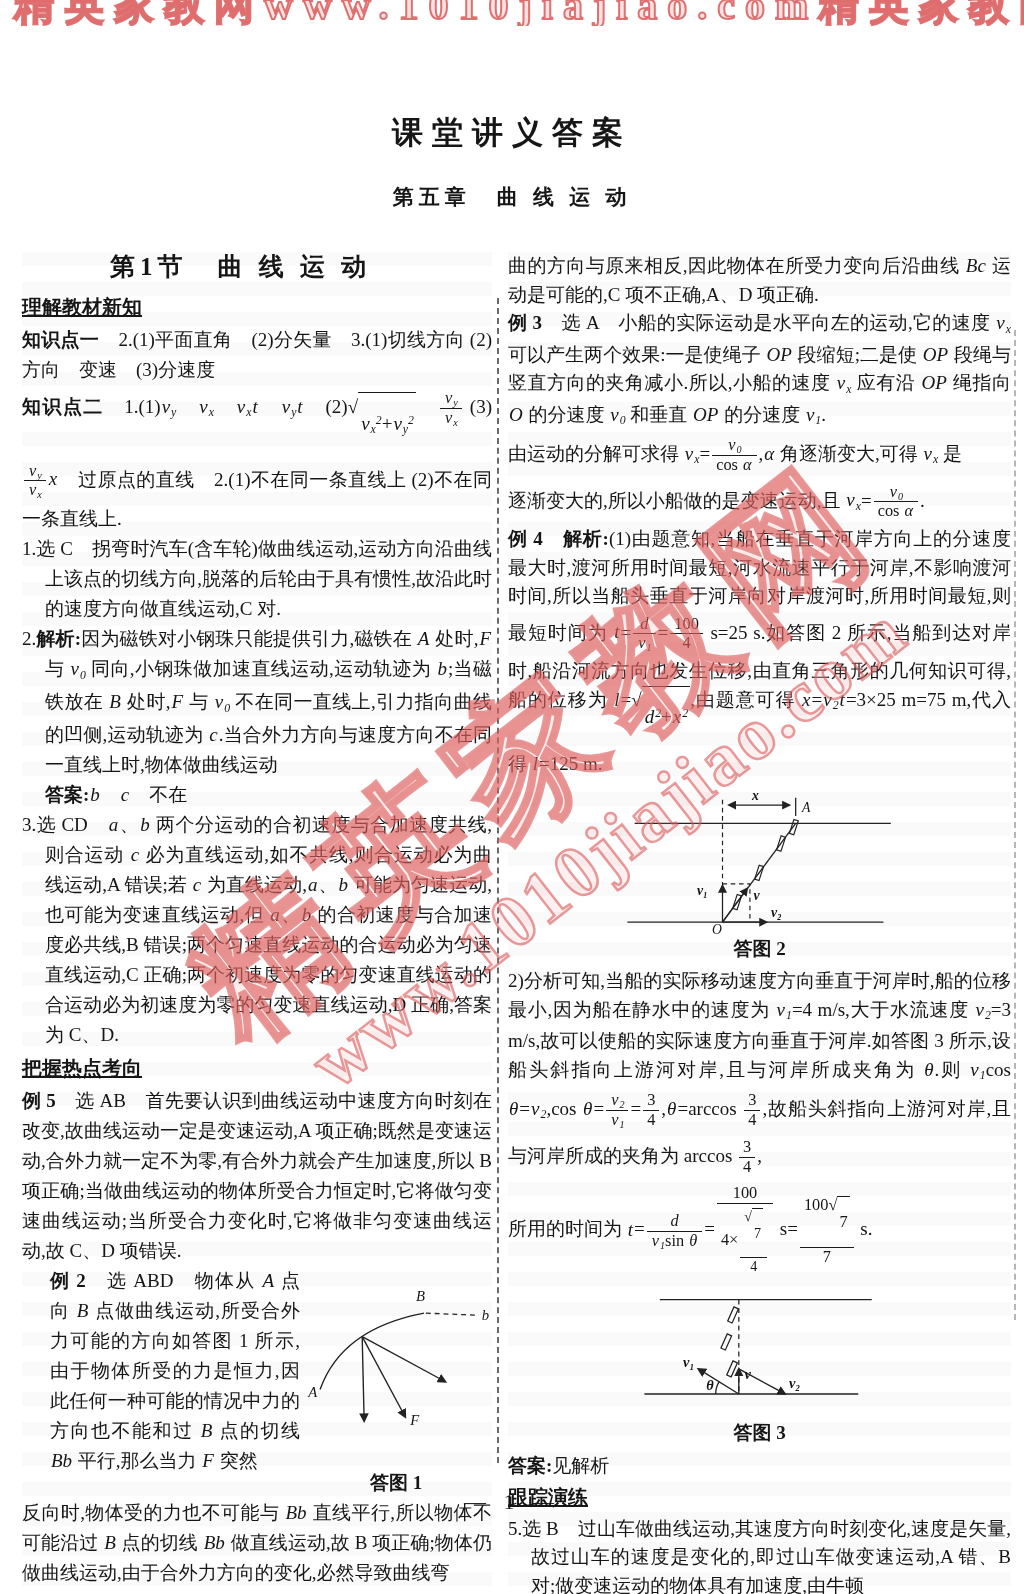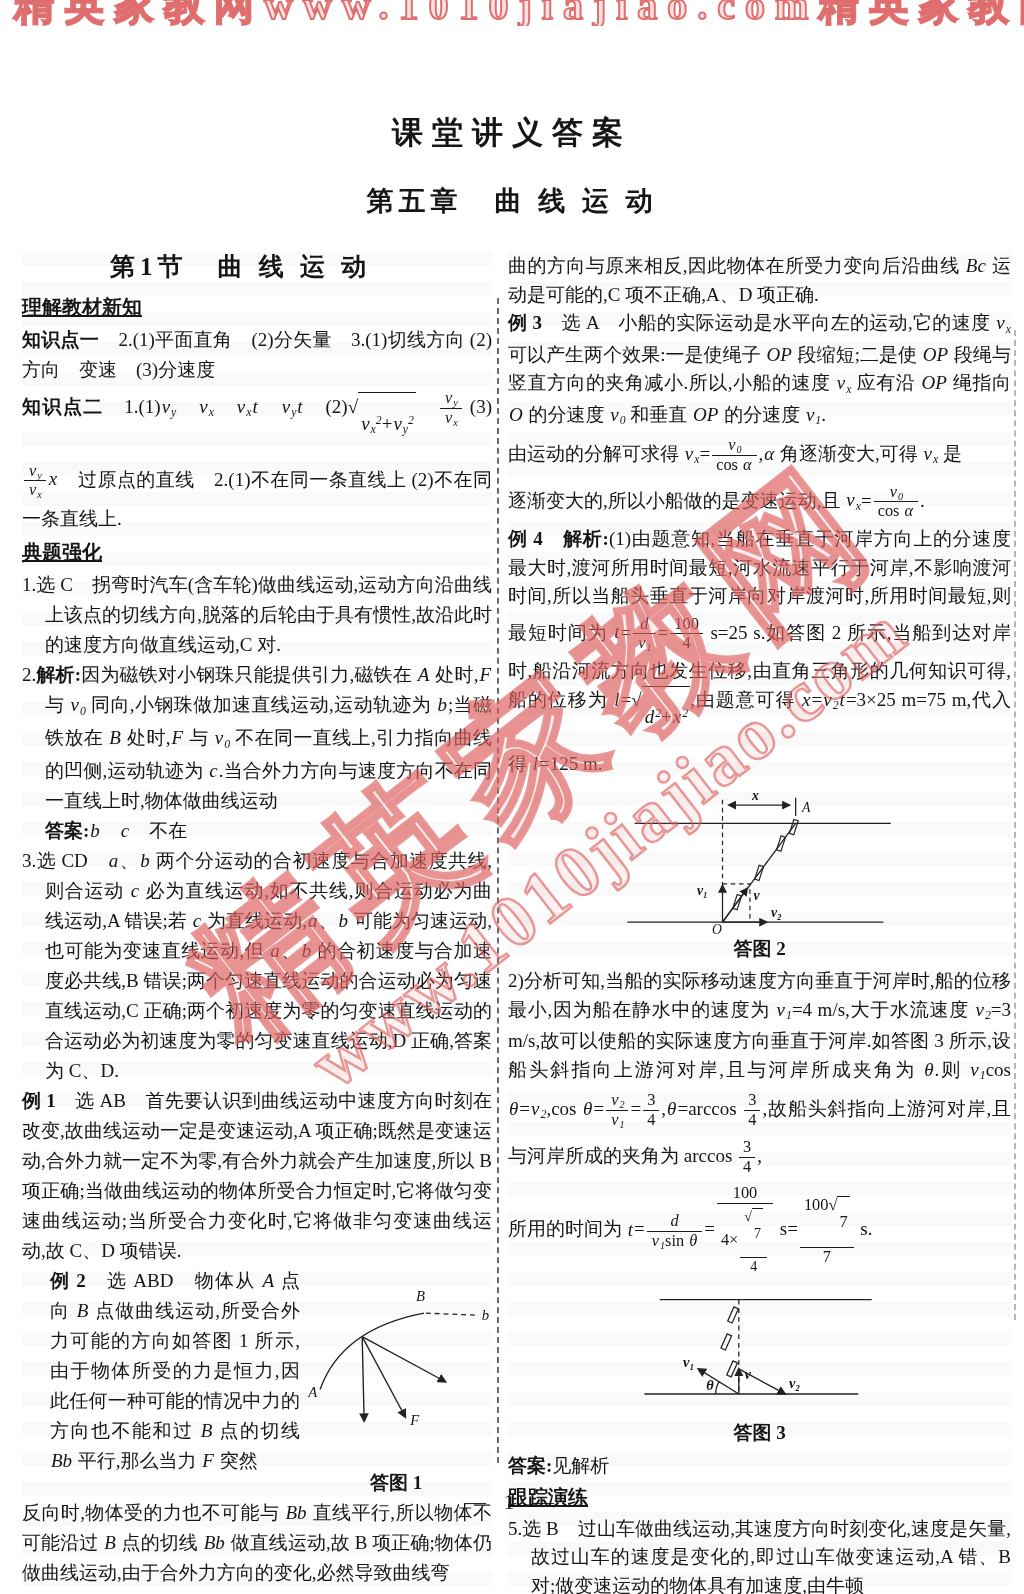--- a/index.html
+++ b/index.html
@@ -1,21 +1,21 @@
 <!DOCTYPE html>
 <html><head>
 <meta charset="utf-8">
 <style>
   html,body{margin:0;padding:0;background:#ffffff;}
   .page{position:relative;width:1024px;height:1594px;background:#fff;overflow:hidden;
         font-family:"Liberation Serif","DejaVu Serif",serif;color:#161616;}
   .title{position:absolute;top:112px;left:0;width:100%;text-align:center;
          font-size:31px;font-weight:bold;letter-spacing:9px;margin:0;}
   .chapter{position:absolute;top:183px;left:0;width:100%;text-align:center;
-           font-size:27px;font-weight:bold;letter-spacing:5px;margin:0;}
+           font-size:21px;font-weight:bold;letter-spacing:5px;margin:0;}
   .col{position:absolute;text-align:justify;
        background-image:repeating-linear-gradient(180deg,rgba(130,130,130,0.045) 0 14px,rgba(0,0,0,0) 14px 30px);}
   .colL{left:22px;top:252px;width:470px;font-size:19px;line-height:30px;}
   .colR{left:508px;top:252px;width:503px;font-size:19px;line-height:28.5px;}
   .sec{font-size:25px;font-weight:bold;letter-spacing:5px;margin:0 0 10px 88px;}
   .hd{font-size:20px;font-weight:bold;margin:3px 0;text-decoration:underline;}
   .para{margin:0;}
   .ni{padding-left:23px;text-indent:-23px;}
   .ind{padding-left:23px;}
   .exrow{display:flex;align-items:flex-start;margin-left:28px;}
@@ -81,26 +81,26 @@
     <p class="para"><b>知识点二</b>　1.(1)<i>v</i><sub>y</sub>　<i>v</i><sub>x</sub>　<i>v</i><sub>x</sub><i>t</i>　<i>v</i><sub>y</sub><i>t</i>　(2)<span class="sqrt">
           <span class="rs">√</span>
           <span class="rb"><i>v</i><sub>x</sub><sup>2</sup>+<i>v</i><sub>y</sub><sup>2</sup></span>
         </span>　<span class="frac">
           <span class="fn"><i>v</i><sub>y</sub></span>
           <span class="fd"><i>v</i><sub>x</sub></span>
         </span> (3)<span class="frac">
           <span class="fn"><i>v</i><sub>y</sub></span>
           <span class="fd"><i>v</i><sub>x</sub></span>
         </span><i>x</i>　过原点的直线　2.(1)不在同一条直线上 (2)不在同一条直线上.</p>
-    <div class="hd">典题强化</div>
     <p class="para ni">1.选 C　拐弯时汽车(含车轮)做曲线运动,运动方向沿曲线上该点的切线方向,脱落的后轮由于具有惯性,故沿此时的速度方向做直线运动,C 对.</p>
     <p class="para ni">2.<b>解析:</b>因为磁铁对小钢珠只能提供引力,磁铁在 <i>A</i> 处时,<i>F</i> 与 <i>v</i><sub>0</sub> 同向,小钢珠做加速直线运动,运动轨迹为 <i>b</i>;当磁铁放在 <i>B</i> 处时,<i>F</i> 与 <i>v</i><sub>0</sub> 不在同一直线上,引力指向曲线的凹侧,运动轨迹为 <i>c</i>.当合外力方向与速度方向不在同一直线上时,物体做曲线运动</p>
     <p class="para ind"><b>答案:</b><i>b</i>　<i>c</i>　不在</p>
     <p class="para ni">3.选 CD　<i>a</i>、<i>b</i> 两个分运动的合初速度与合加速度共线,则合运动 <i>c</i> 必为直线运动,如不共线,则合运动必为曲线运动,A 错误;若 <i>c</i> 为直线运动,<i>a</i>、<i>b</i> 可能为匀速运动,也可能为变速直线运动,但 <i>a</i>、<i>b</i> 的合初速度与合加速度必共线,B 错误;两个匀速直线运动的合运动必为匀速直线运动,C 正确;两个初速度为零的匀变速直线运动的合运动必为初速度为零的匀变速直线运动,D 正确,答案为 C、D.</p>
-    <p class="para"><b>例 1</b>　选 AB　首先要认识到曲线运动中速度方向时刻在改变,故曲线运动一定是变速运动,A 项正确;既然是变速运动,合外力就一定不为零,有合外力就会产生加速度,所以 B 项正确;当做曲线运动的物体所受合力恒定时,它将做匀变速曲线运动;当所受合力变化时,它将做非匀变速曲线运动,故 C、D 项错误.</p>
+    <div class="hd">把握热点考向</div>
+    <p class="para"><b>例 5</b>　选 AB　首先要认识到曲线运动中速度方向时刻在改变,故曲线运动一定是变速运动,A 项正确;既然是变速运动,合外力就一定不为零,有合外力就会产生加速度,所以 B 项正确;当做曲线运动的物体所受合力恒定时,它将做匀变速曲线运动;当所受合力变化时,它将做非匀变速曲线运动,故 C、D 项错误.</p>
 
     <div class="exrow">
       <p class="para ex2t"><b>例 2</b>　选 ABD　物体从 <i>A</i> 点向 <i>B</i> 点做曲线运动,所受合外力可能的方向如答图 1 所示,由于物体所受的力是恒力,因此任何一种可能的情况中力的方向也不能和过 <i>B</i> 点的切线 <i>Bb</i> 平行,那么当力 <i>F</i> 突然</p>
       <figure class="figL">
         <svg width="192" height="196" viewBox="0 0 195 200">
           <defs>
             <marker id="ah1" viewBox="0 0 10 10" refX="8" refY="5" markerWidth="7" markerHeight="7" orient="auto-start-reverse">
               <path d="M0,0L10,5L0,10z" fill="#222"></path>
             </marker>
           </defs>

